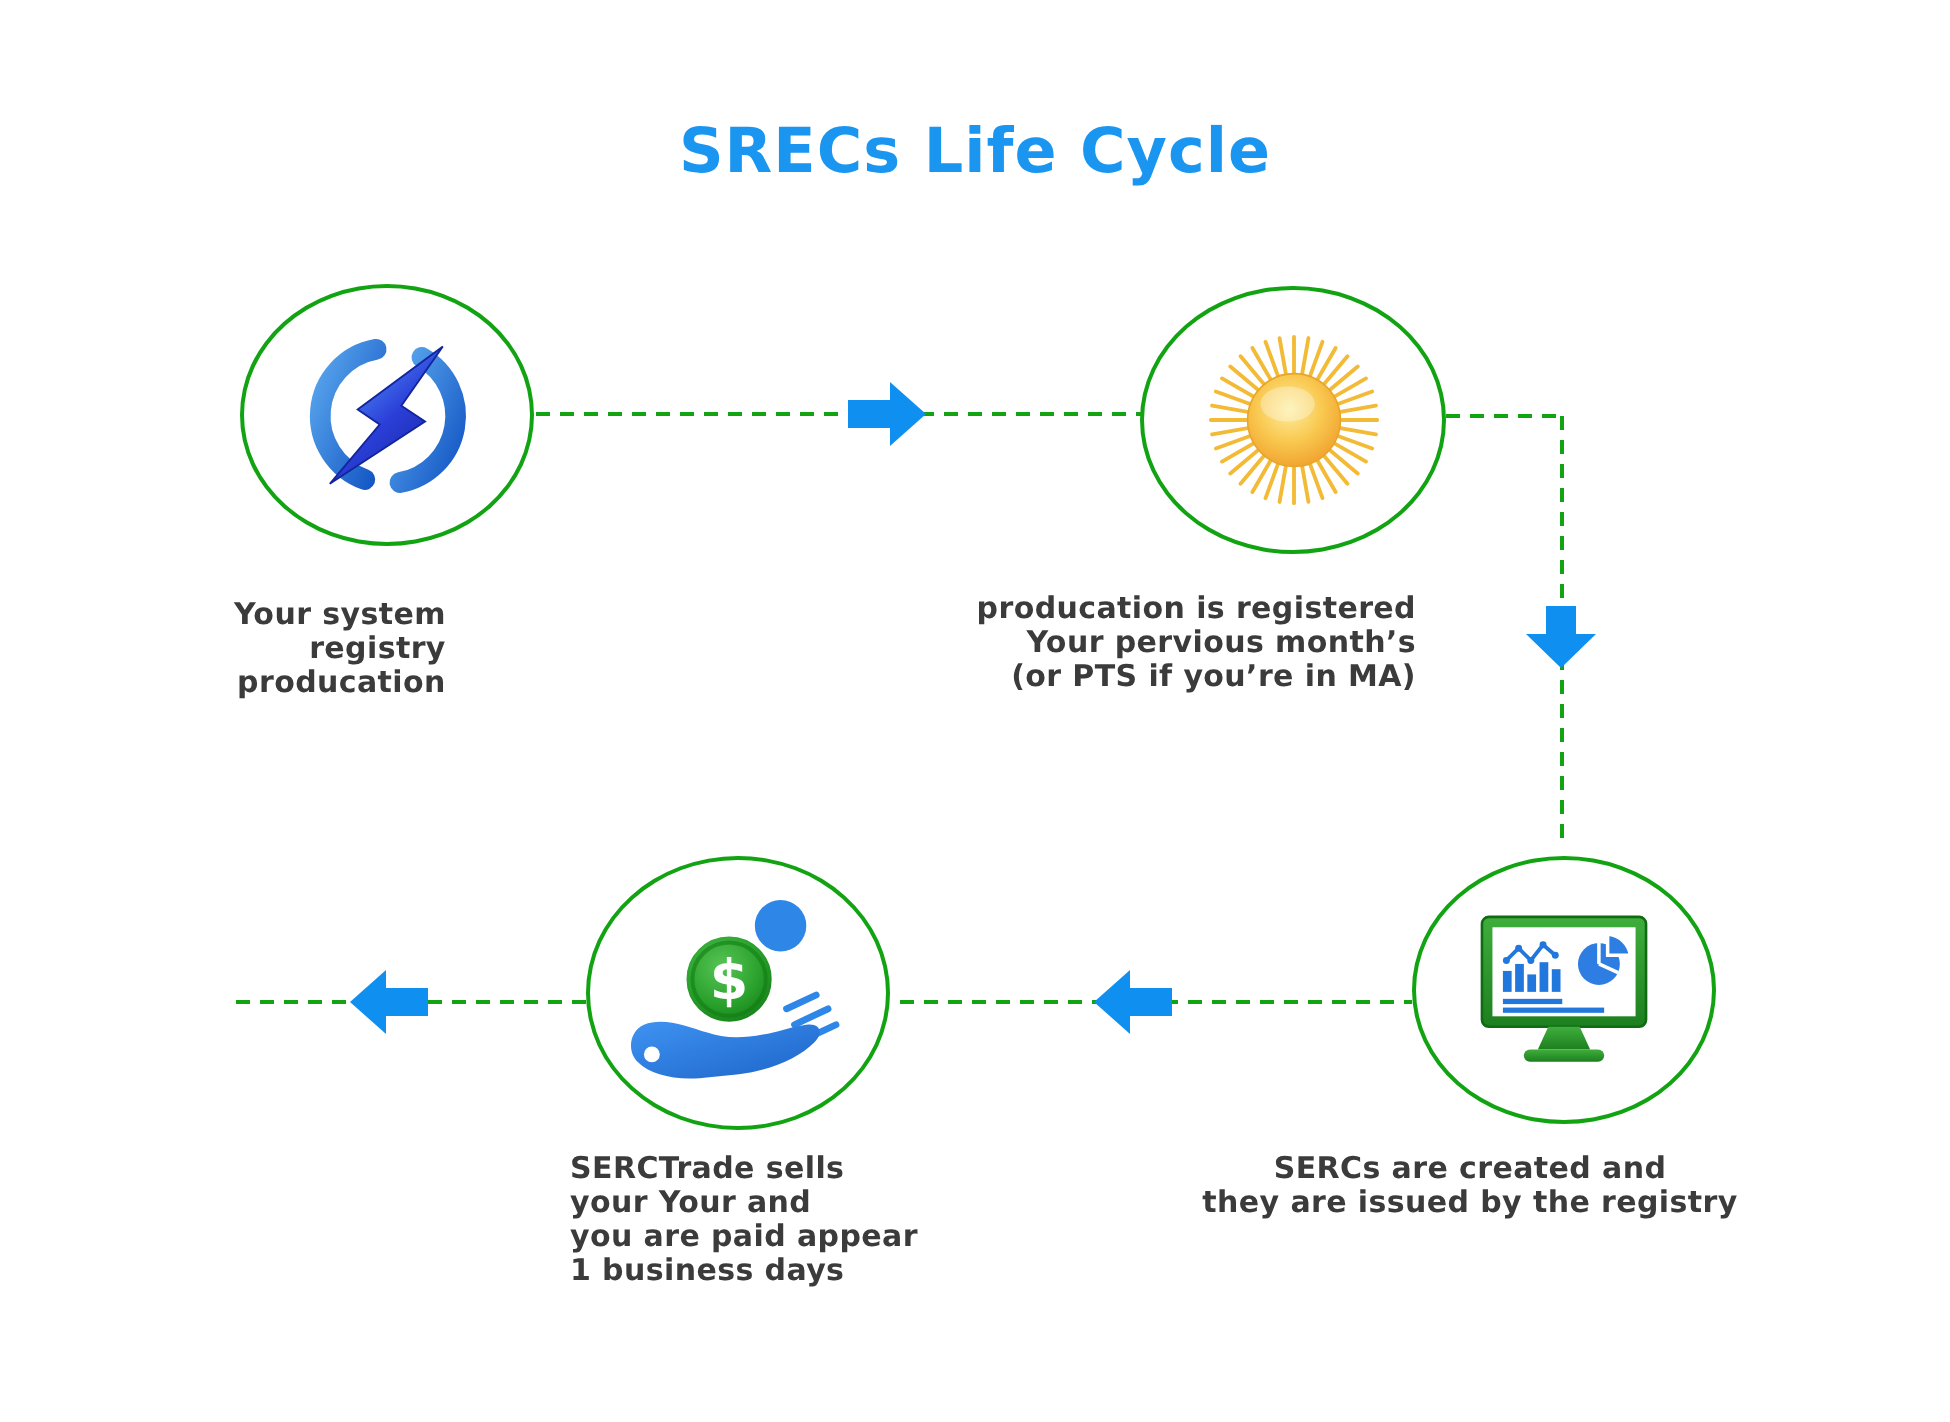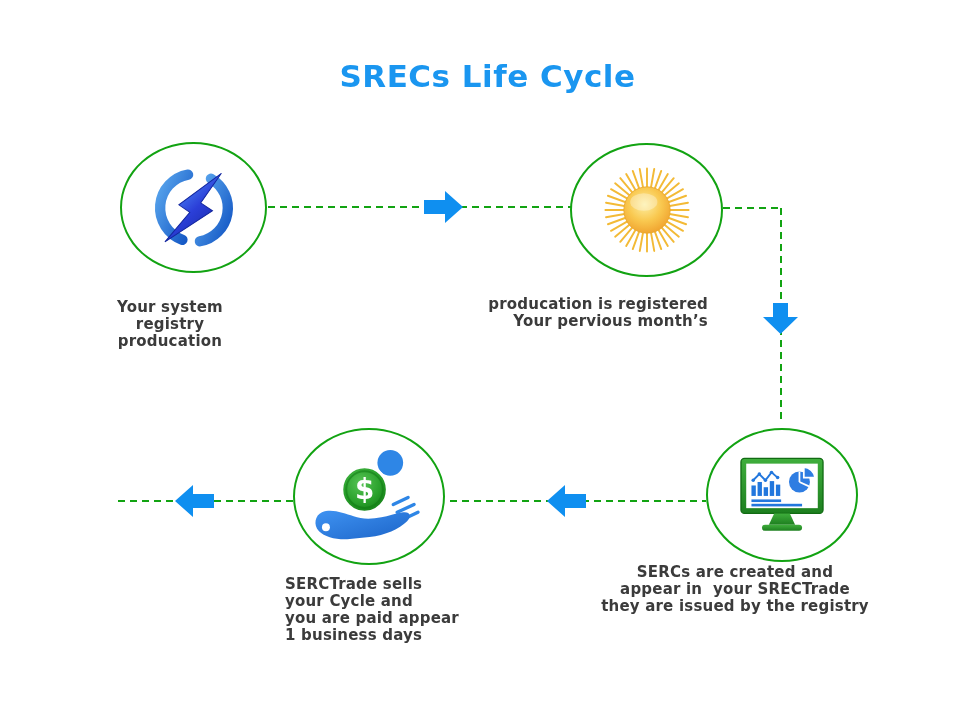--- a/index.html
+++ b/index.html
@@ -46,23 +46,23 @@
   .c4 { left: 293px; top: 428px; width: 152px; height: 137px; }
   .caption {
     position: absolute;
     color: var(--text_dark, #3b3b3b);
     font-size: 15px;
     font-weight: 700;
     line-height: 17px;
     letter-spacing: 0.2px;
   }
   .cap-line { white-space: pre; }
-  .cap-tl { left: 117px; top: 299px; text-align: center; }
+  .cap-tl { left: 117px; top: 299px; text-align: right; }
   .cap-tr { left: 412px; top: 296px; width: 296px; text-align: right; }
-  .cap-br { left: 592px; top: 564px; width: 286px; text-align: center; }
+  .cap-br { left: 592px; top: 576px; width: 286px; text-align: center; }
   .cap-bl { left: 285px; top: 576px; text-align: left; }
 </style>
 </head>
 <body>
 
 <div class="canvas">
 
   <div class="title">SRECs Life Cycle</div>
 
   <svg class="connectors" width="975" height="711" viewBox="0 0 975 711">
@@ -189,28 +189,28 @@
 
   <div class="caption cap-tl">
     <div class="cap-line">Your system</div>
     <div class="cap-line">registry</div>
     <div class="cap-line">producation</div>
   </div>
 
   <div class="caption cap-tr">
     <div class="cap-line">producation is registered</div>
     <div class="cap-line">Your pervious month’s</div>
+    <div class="cap-line">(or PTS if you’re in MA)</div>
   </div>
 
   <div class="caption cap-br">
     <div class="cap-line">SERCs are created and</div>
-    <div class="cap-line">appear in  your SRECTrade</div>
     <div class="cap-line">they are issued by the registry</div>
   </div>
 
   <div class="caption cap-bl">
     <div class="cap-line">SERCTrade sells</div>
-    <div class="cap-line">your Cycle and</div>
+    <div class="cap-line">your Your and</div>
     <div class="cap-line">you are paid appear</div>
     <div class="cap-line">1 business days</div>
   </div>
 
 </div>
 
 </body></html>

